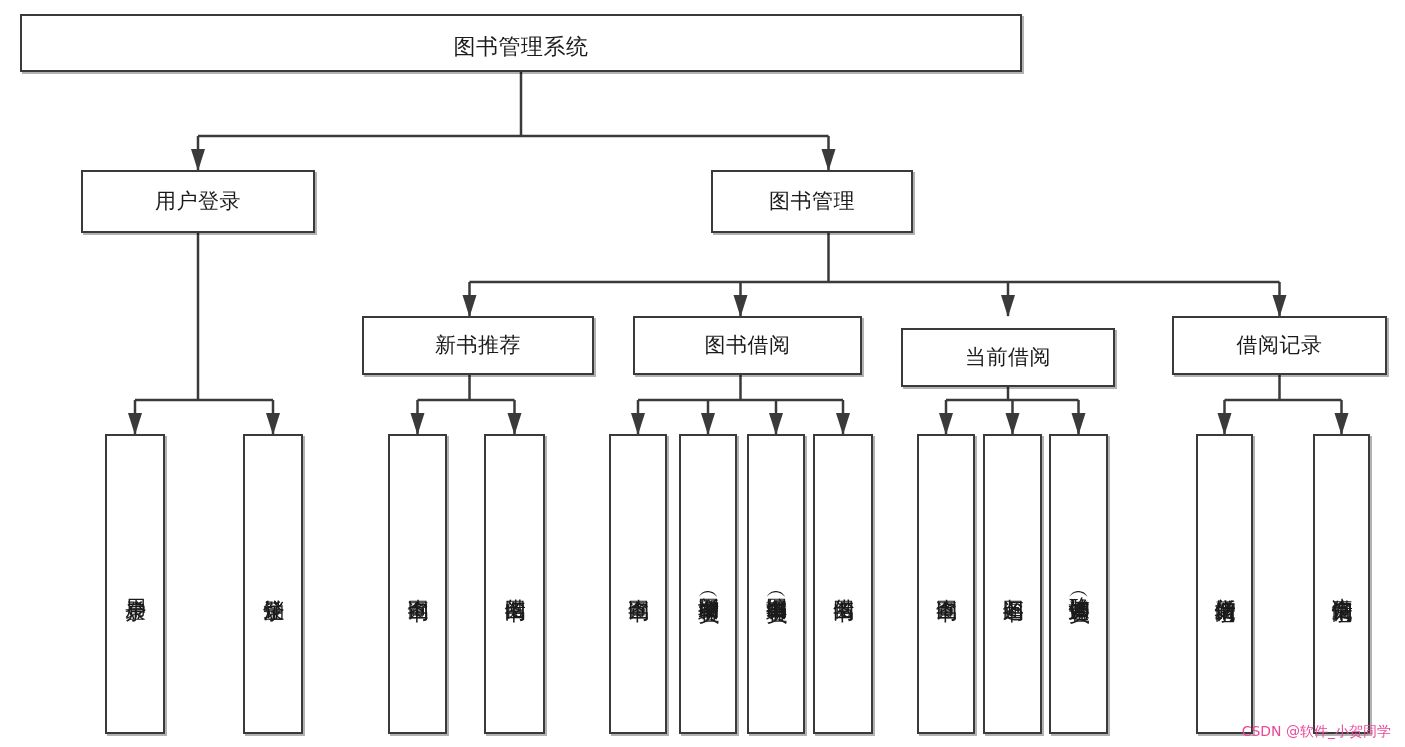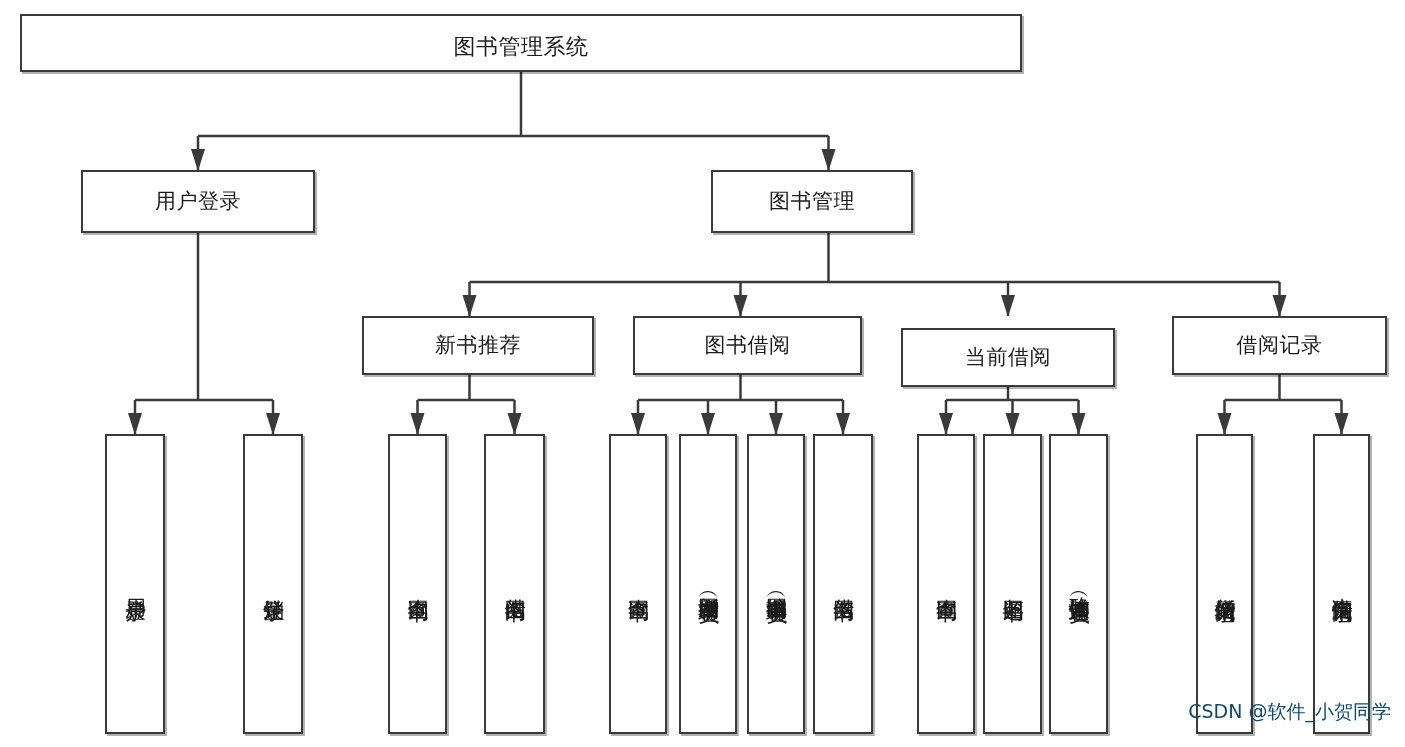--- a/index.html
+++ b/index.html
@@ -50,23 +50,23 @@
     text-orientation: upright;
     white-space: nowrap;
     line-height: 1.02;
     letter-spacing: 1px;
     font-size: 21px;
   }
   .node.root .label { font-size: 22px; margin-top: 8px; }
   .watermark {
     position: absolute;
     right: 14px;
-    bottom: 22px;
-    font-size: 19px;
-    color: #0c4a6e;
+    bottom: 6px;
+    font-size: 14px;
+    color: #ec4899;
     white-space: nowrap;
     z-index: 5;
     font-family: "DejaVu Sans", "Liberation Sans", sans-serif;
   }
 </style>
 </head>
 <body>
 
 <div id="diagram">
   <svg id="edges" viewBox="0 0 1405 747">

